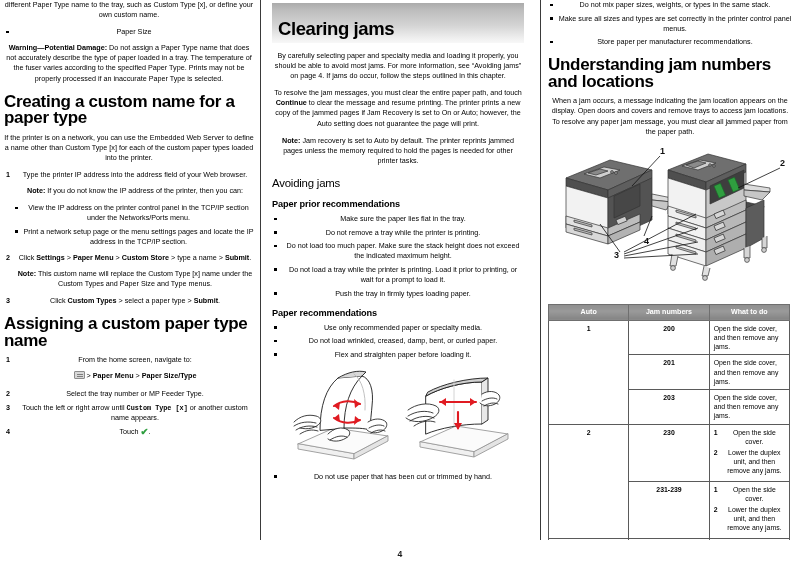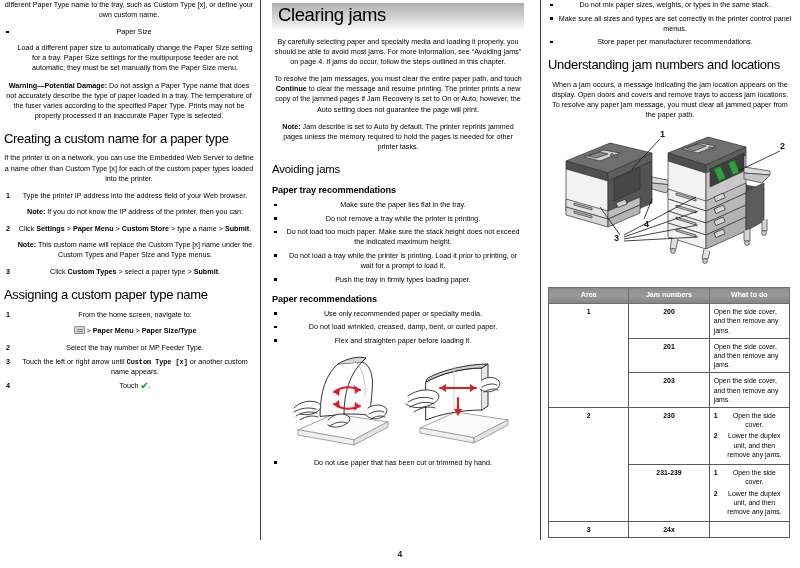--- a/index.html
+++ b/index.html
@@ -37,22 +37,22 @@
   #divider-2 { left: 540px; }
 
   
   p, li, div.txt {
     font-size: 7.2px;
     line-height: 10.1px;
     margin: 0 0 7px 0;
     text-align: center;
   }
   .h1 {
-    font-size: 13px;
-    font-weight: normal;
+    font-size: 17px;
+    font-weight: bold;
     line-height: 16.5px;
     margin: 10px 0 6px 0;
     letter-spacing: -0.3px;
   }
   .h2 {
     font-size: 11.4px;
     font-weight: normal;
     line-height: 13px;
     margin: 11px 0 5px 0;
     letter-spacing: -0.2px;
@@ -60,24 +60,24 @@
   .h3 {
     font-size: 9.2px;
     font-weight: bold;
     line-height: 11px;
     margin: 9px 0 4px 0;
     letter-spacing: -0.1px;
   }
   .banner {
     display: block;
     font-size: 18.5px;
-    font-weight: normal;
+    font-weight: bold;
     line-height: 24px;
     letter-spacing: -0.4px;
-    padding: 0 0 2px 6px;
+    padding: 14px 0 2px 6px;
     margin: 3px 0 8px 0;
     background: linear-gradient(to bottom, #ababab 0%, #bdbdbd 18%, #d3d3d3 55%, #efefef 88%, #f8f8f8 100%);
   }
   b, strong, .b { font-weight: bold; }
   .mono {
     font-family: "Liberation Mono", monospace;
     font-size: 6.8px;
     font-weight: bold;
   }
 
@@ -229,37 +229,40 @@
 
   <div class="col" id="col-left">
 
     <p>different Paper Type name to the tray, such as Custom Type [x], or define your own custom name.</p>
 
     <ul class="bullets">
       <li>
         <span>Paper Size</span>
       </li>
     </ul>
-    <p class="indent">Load a different paper size to automatically change the Paper Size setting for a tray. Paper Size settings for the multipurpose feeder are not automatic; they must be set manually from the Paper Size menu.</p>
 
     <p><span class="b">Warning—Potential Damage:</span><span> Do not assign a Paper Type name that does not accurately describe the type of paper loaded in a tray. The temperature of the fuser varies according to the specified Paper Type. Prints may not be properly processed if an inaccurate Paper Type is selected.</span></p>
 
     <div class="h1">Creating a custom name for a paper type</div>
 
     <p>If the printer is on a network, you can use the Embedded Web Server to define a name other than Custom Type [x] for each of the custom paper types loaded into the printer.</p>
 
     <ol class="steps">
       <li>
         <span class="num">1</span>
         <span>Type the printer IP address into the address field of your Web browser.</span>
       </li>
     </ol>
 
     <p class="note"><span class="b">Note:</span><span> If you do not know the IP address of the printer, then you can:</span></p>
 
+    <ul class="bullets sub">
+      <li><span>View the IP address on the printer control panel in the TCP/IP section under the Networks/Ports menu.</span></li>
+      <li><span>Print a network setup page or the menu settings pages and locate the IP address in the TCP/IP section.</span></li>
+    </ul>
 
     <ol class="steps">
       <li>
         <span class="num">2</span>
         <span><span>Click </span><span class="b">Settings</span><span> &gt; </span><span class="b">Paper Menu</span><span> &gt; </span><span class="b">Custom Store</span><span> &gt; type a name &gt; </span><span class="b">Submit</span><span>.</span></span>
       </li>
     </ol>
 
     <p class="note"><span class="b">Note:</span><span> This custom name will replace the Custom Type [x] name under the Custom Types and Paper Size and Type menus.</span></p>
 
@@ -299,25 +302,25 @@
   </div>
 
   <div class="col" id="col-mid">
 
     <div class="banner">Clearing jams</div>
 
     <p>By carefully selecting paper and specialty media and loading it properly, you should be able to avoid most jams. For more information, see “Avoiding jams” on page 4. If jams do occur, follow the steps outlined in this chapter.</p>
 
     <p><span>To resolve the jam messages, you must clear the entire paper path, and touch </span><span class="b">Continue</span><span> to clear the message and resume printing. The printer prints a new copy of the jammed pages if Jam Recovery is set to On or Auto; however, the Auto setting does not guarantee the page will print.</span></p>
 
-    <p><span class="b">Note:</span><span> Jam describe is set to Auto by default. The printer reprints jammed pages unless the memory required to hold the pages is needed for other printer tasks.</span></p>
+    <p><span class="b">Note:</span><span> Jam recovery is set to Auto by default. The printer reprints jammed pages unless the memory required to hold the pages is needed for other printer tasks.</span></p>
 
     <div class="h2">Avoiding jams</div>
 
-    <div class="h3">Paper tray recommendations</div>
+    <div class="h3">Paper prior recommendations</div>
 
     <ul class="bullets">
       <li><span>Make sure the paper lies flat in the tray.</span></li>
       <li><span>Do not remove a tray while the printer is printing.</span></li>
       <li><span>Do not load too much paper. Make sure the stack height does not exceed the indicated maximum height.</span></li>
       <li><span>Do not load a tray while the printer is printing. Load it prior to printing, or wait for a prompt to load it.</span></li>
       <li><span>Push the tray in firmly types loading paper.</span></li>
     </ul>
 
     <div class="h3">Paper recommendations</div>
@@ -511,21 +514,21 @@
         <text x="112" y="10" font-family="Liberation Sans, sans-serif" font-size="9" font-weight="bold" fill="#111">1</text>
         <text x="232" y="22" font-family="Liberation Sans, sans-serif" font-size="9" font-weight="bold" fill="#111">2</text>
         <text x="66" y="114" font-family="Liberation Sans, sans-serif" font-size="9" font-weight="bold" fill="#111">3</text>
         <text x="96" y="100" font-family="Liberation Sans, sans-serif" font-size="9" font-weight="bold" fill="#111">4</text>
       </svg>
     </div>
 
     <table class="jamtable">
       <thead>
         <tr>
-          <th>Area</th>
+          <th>Auto</th>
           <th>Jam numbers</th>
           <th>What to do</th>
         </tr>
       </thead>
       <tbody>
         <tr>
           <td class="c-area noborder-bot" rowspan="1">1</td>
           <td class="c-num">200</td>
           <td class="c-what">Open the side cover, and then remove any jams.</td>
         </tr>

